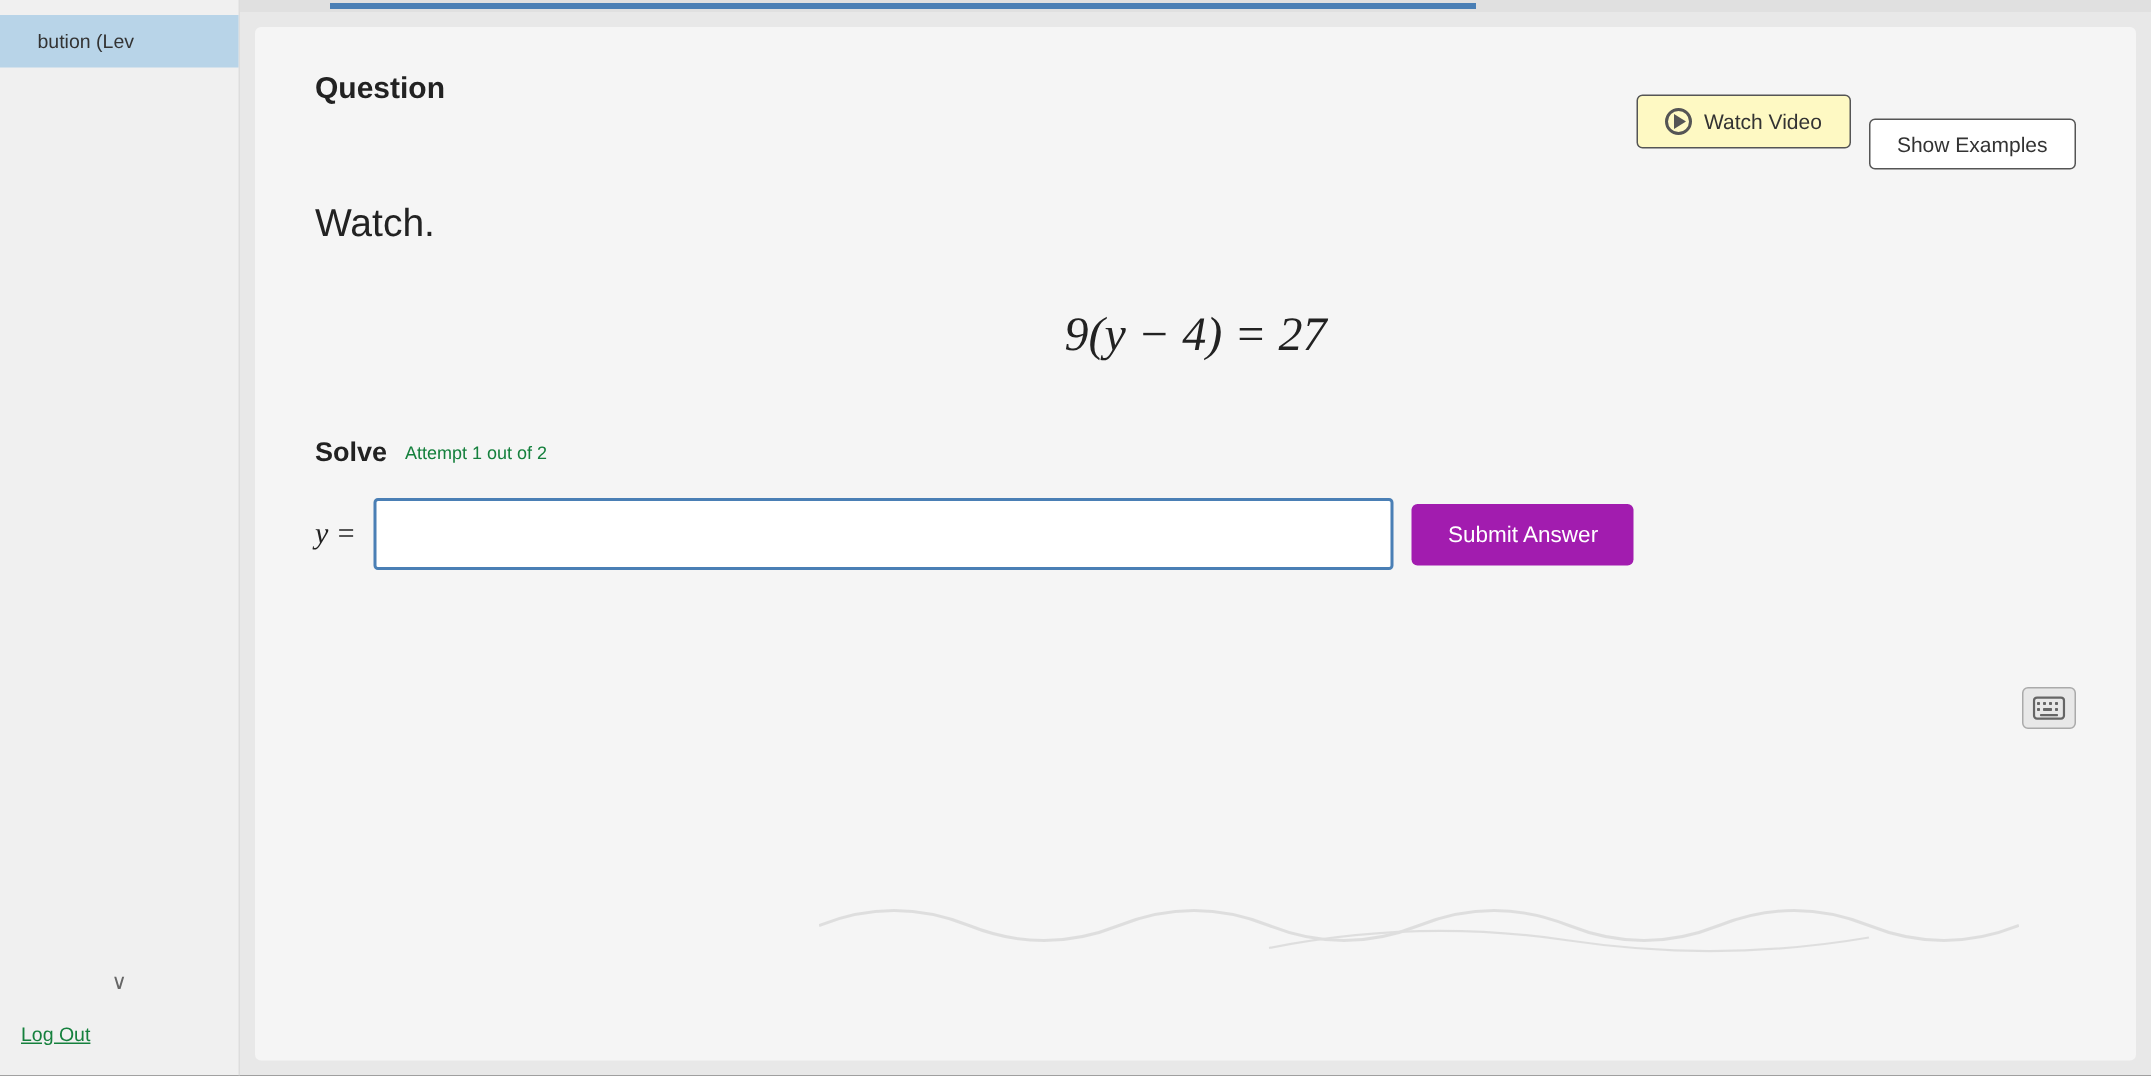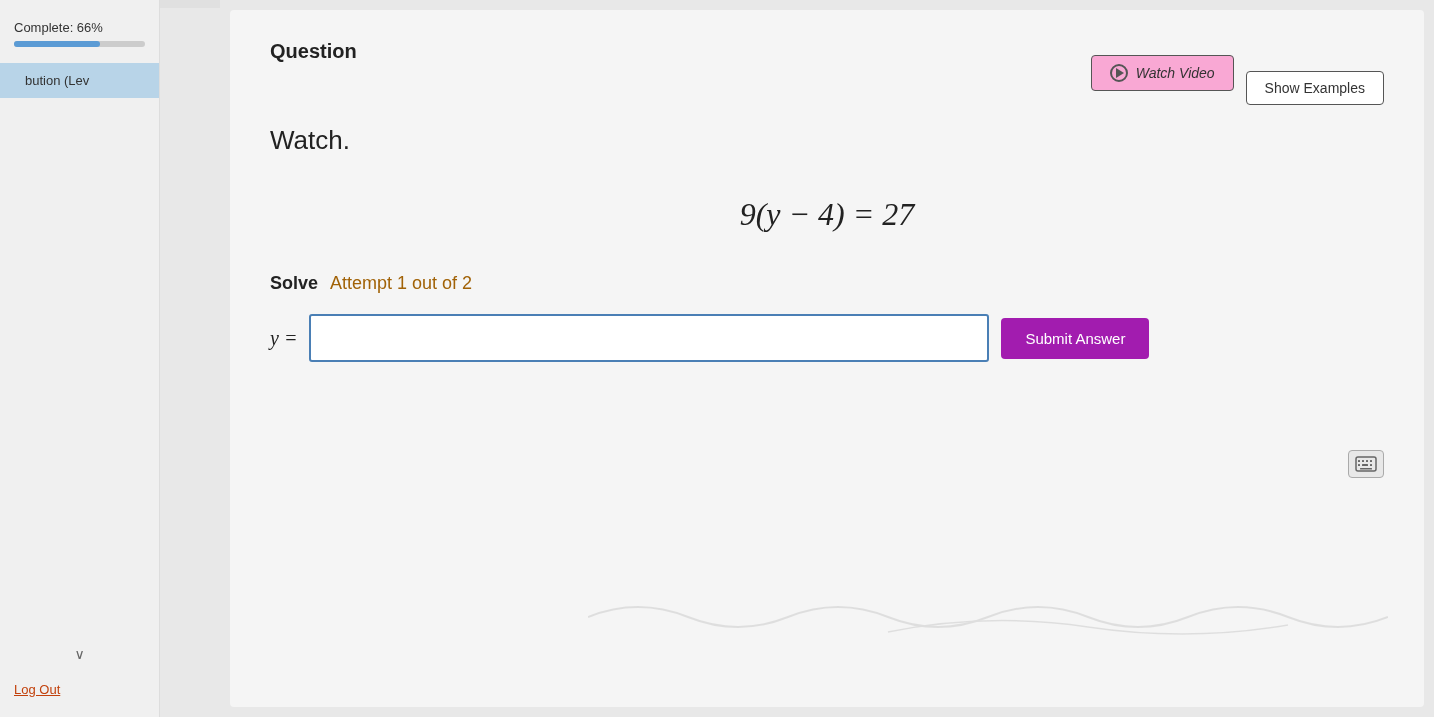--- a/index.html
+++ b/index.html
@@ -72,29 +72,30 @@
       text-align: center;
       padding: 10px;
       color: #666;
       font-size: 14px;
       cursor: pointer;
     }
 
     .logout-link {
       padding: 10px 14px;
       font-size: 13px;
-      color: #c2410c;
+      color: #15803d;
       cursor: pointer;
       text-decoration: underline;
     }
 
     .main-content {
       flex: 1;
       background: #e8e8e8;
       display: flex;
+      flex-direction: column;
     }
 
     .top-bar {
       height: 8px;
       background: #e0e0e0;
       display: flex;
       align-items: center;
     }
 
     .top-bar-progress {
@@ -131,27 +132,26 @@
       display: flex;
       gap: 12px;
       align-items: center;
     }
 
     .watch-video-btn {
       display: flex;
       align-items: center;
       gap: 8px;
       border: 1.5px solid #555;
-      background: #f9a8d4;
+      background: #fef9c3;
       border-radius: 4px;
       padding: 8px 18px;
       font-size: 14px;
       cursor: pointer;
       color: #333;
-      font-style: italic;
     }
 
     .watch-video-btn .play-icon {
       width: 18px;
       height: 18px;
       border: 2px solid #555;
       border-radius: 50%;
       display: flex;
       align-items: center;
       justify-content: center;
@@ -178,21 +178,21 @@
     }
 
     .solve-text {
       font-size: 26px;
       color: #222;
       margin-bottom: 40px;
     }
 
     .equation-area {
       text-align: center;
-      margin: 20px 0 40px 0;
+      margin: 20px 0 50px 0;
     }
 
     .equation {
       font-size: 32px;
       color: #222;
       font-style: italic;
       font-family: 'Times New Roman', serif;
     }
 
     .answer-section {
@@ -206,22 +206,22 @@
       margin-bottom: 20px;
     }
 
     .answer-label {
       font-size: 18px;
       font-weight: bold;
       color: #222;
     }
 
     .attempt-text {
-      font-size: 18px;
-      color: #a16207;
+      font-size: 12px;
+      color: #15803d;
     }
 
     .answer-input-row {
       display: flex;
       align-items: center;
       gap: 12px;
     }
 
     .y-equals {
       font-size: 20px;
@@ -280,26 +280,20 @@
       right: 0;
       height: 60px;
       opacity: 0.2;
       pointer-events: none;
     }
   </style>
 </head>
 <body>
 
 <div class="sidebar">
-  <div class="complete-section">
-    <div class="complete-label">Complete: 66%</div>
-    <div class="progress-bar-bg">
-      <div class="progress-bar-fill"></div>
-    </div>
-  </div>
 
   <div class="sidebar-item active">
     <span>bution (Lev</span>
   </div>
 
   <div class="sidebar-spacer"></div>
 
   <div class="sidebar-chevron">∨</div>
 
   <div class="logout-link">Log Out</div>

